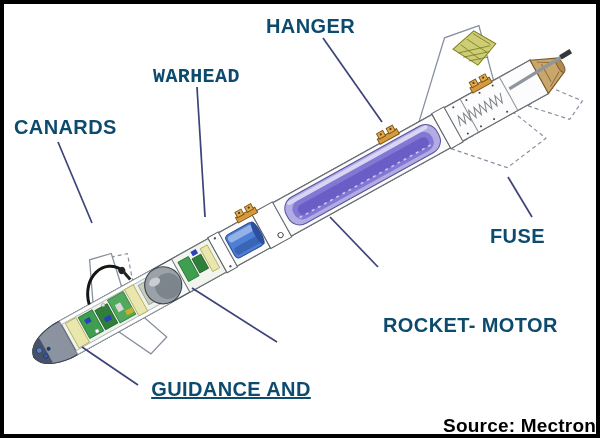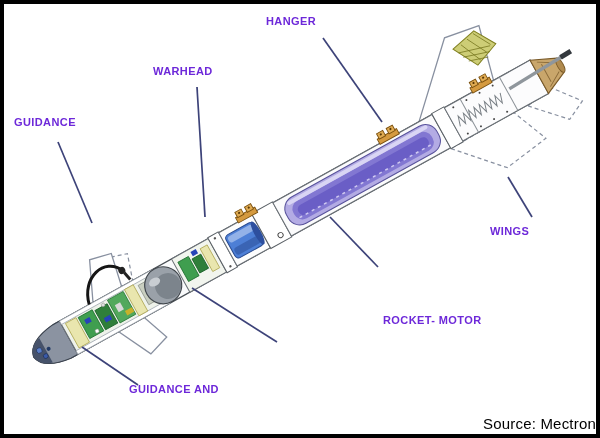--- a/index.html
+++ b/index.html
@@ -13,37 +13,38 @@
   .frame-border {
     position:absolute; inset:0;
     border:4px solid #000000;
     pointer-events:none;
     z-index:30;
   }
   .diagram-svg { position:absolute; left:0; top:0; z-index:1; }
   .lbl {
     position:absolute;
     font-weight:700;
-    font-size:11px;
+    font-size:20px;
     letter-spacing:0.4px;
-    color:#6d28d9;
+    color:#0c4a6e;
     white-space:nowrap;
     z-index:10;
   }
   .lbl-guidance {
-    text-align:left;
+    text-align:center;
     width:204px;
     line-height:19px;
     white-space:normal;
+    text-decoration:underline;
   }
   .lbl-source {
     position:absolute;
     right:4px; top:415px;
-    font-weight:400;
-    font-size:15px;
+    font-weight:700;
+    font-size:19px;
     color:#000000;
     letter-spacing:0.2px;
     z-index:10;
   }
   .fin { fill:#ffffff; stroke:#8890a0; stroke-width:1.3; }
   .fin-dash { fill:#ffffff; stroke:#8890a0; stroke-width:1.2; stroke-dasharray:4 3; }
 </style>
 </head>
 <body>
 
@@ -191,27 +192,27 @@
       <line x1="58" y1="142" x2="92" y2="223"></line>
       <line x1="197" y1="87" x2="205" y2="217"></line>
       <line x1="323" y1="38" x2="382" y2="122"></line>
       <line x1="508" y1="177" x2="532" y2="217"></line>
       <line x1="330" y1="217" x2="378" y2="267"></line>
       <line x1="192" y1="288" x2="277" y2="342"></line>
       <line x1="82" y1="347" x2="138" y2="385"></line>
     </g>
   </svg>
 
-  <div class="lbl" style="left:14px; top:116px;">GUIDANCE</div>
-
-  <div class="lbl" style="left:153px; top:65px;">WARHEAD</div>
+  <div class="lbl" style="left:14px; top:116px;">CANARDS</div>
+
+  <div class="lbl" style="left:153px; top:65px;font-family:Liberation Mono, monospace;">WARHEAD</div>
 
   <div class="lbl" style="left:266px; top:15px;">HANGER</div>
 
-  <div class="lbl" style="left:490px; top:225px;">WINGS</div>
+  <div class="lbl" style="left:490px; top:225px;">FUSE</div>
 
   <div class="lbl" style="left:383px; top:274px;margin-top:40px;">ROCKET- MOTOR</div>
 
 
   <div class="lbl lbl-guidance" style="left:129px; top:380px;">
     <div>GUIDANCE AND</div>
   </div>
 
   <div class="lbl-source">Source: Mectron</div>
 

